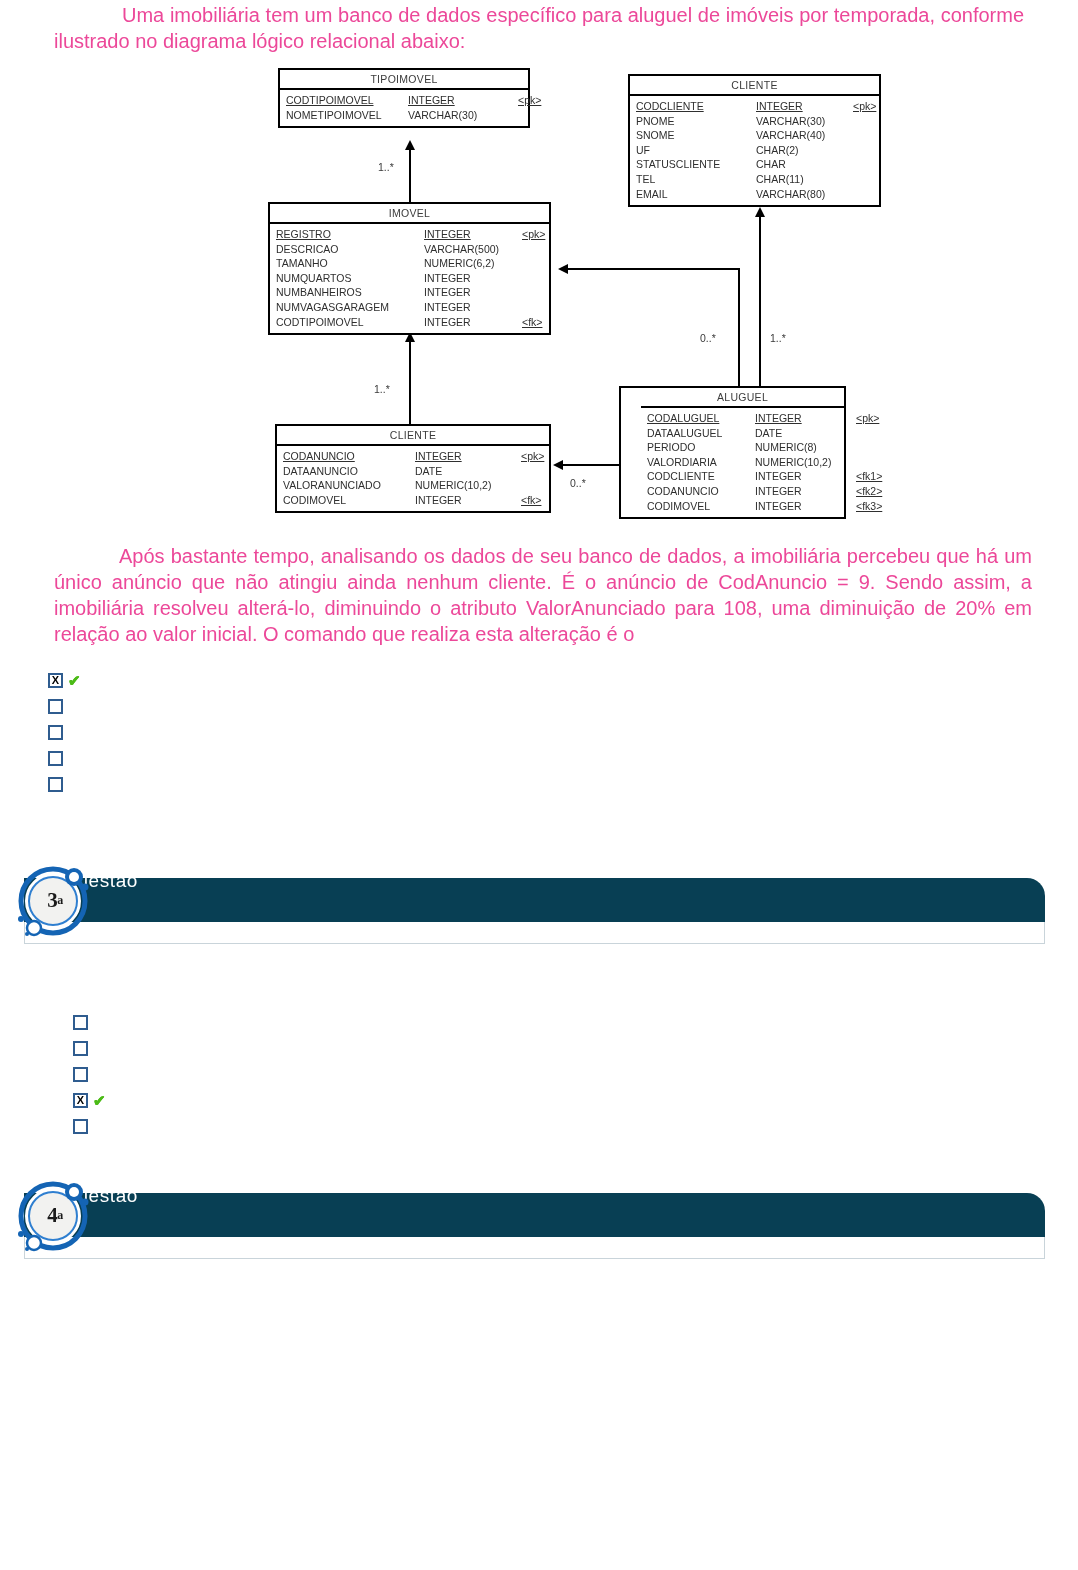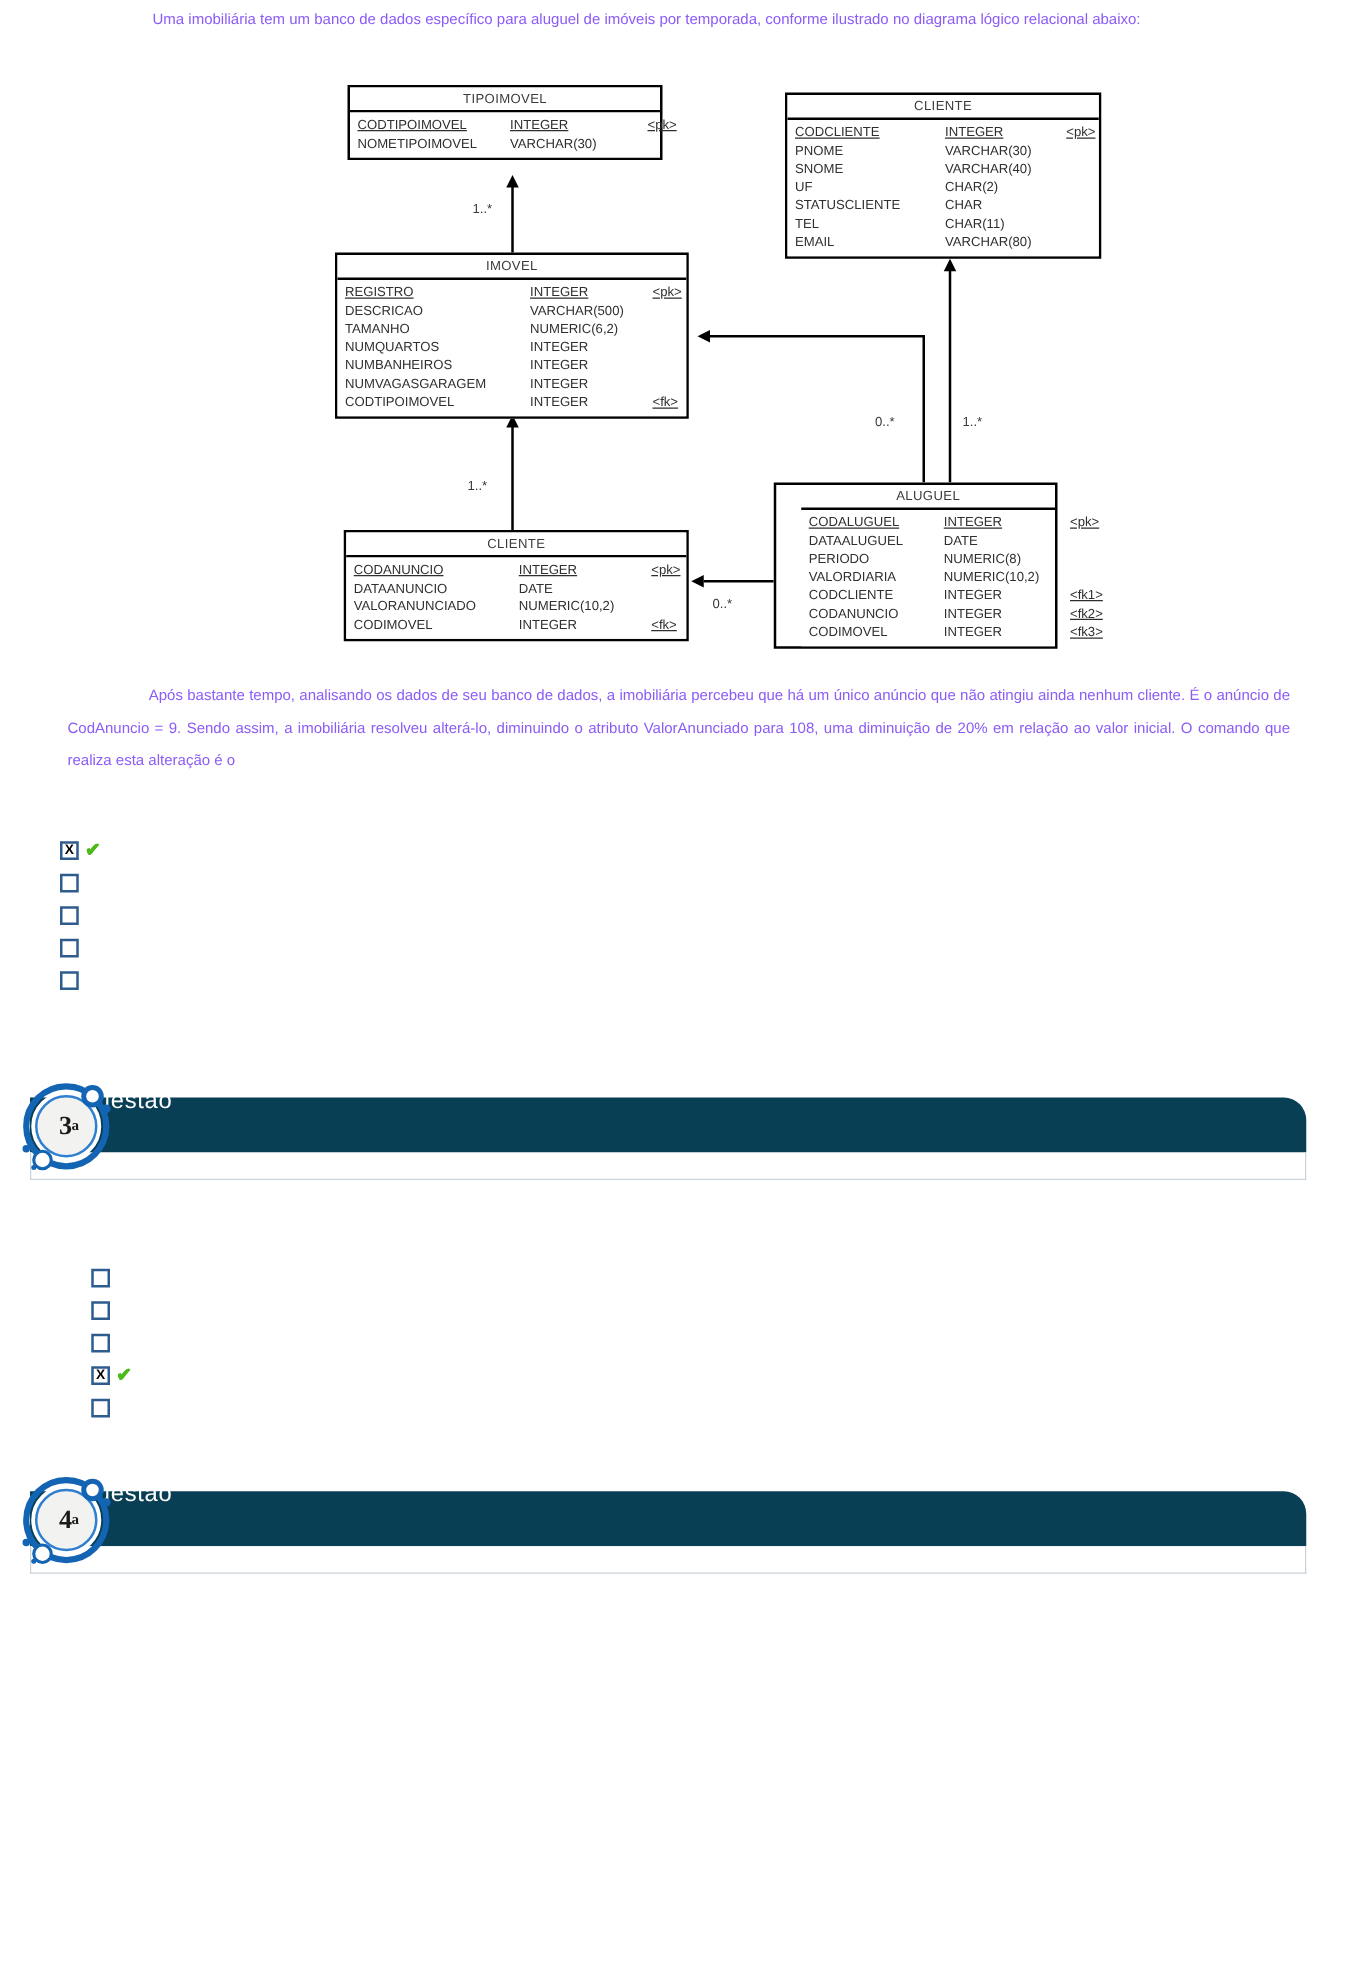--- a/index.html
+++ b/index.html
@@ -12,23 +12,23 @@
     height: 1570px;
     position: relative;
     font-family: "Liberation Sans", sans-serif;
     color: #000000;
     overflow: hidden;
   }
 
   
   .para {
     position: absolute;
-    font-size: 12px;
+    font-size: 20px;
     line-height: 26px;
-    color: #8b5cf6;
+    color: #ec4899;
     text-align: justify;
     text-justify: inter-word;
   }
   #intro-paragraph { left: 54px; top: 2px; width: 970px; }
   #intro-paragraph .indent { display: inline-block; width: 68px; }
   #question-paragraph { left: 54px; top: 543px; width: 978px; }
   #question-paragraph .indent { display: inline-block; width: 65px; }
 
   
   #er-diagram {

